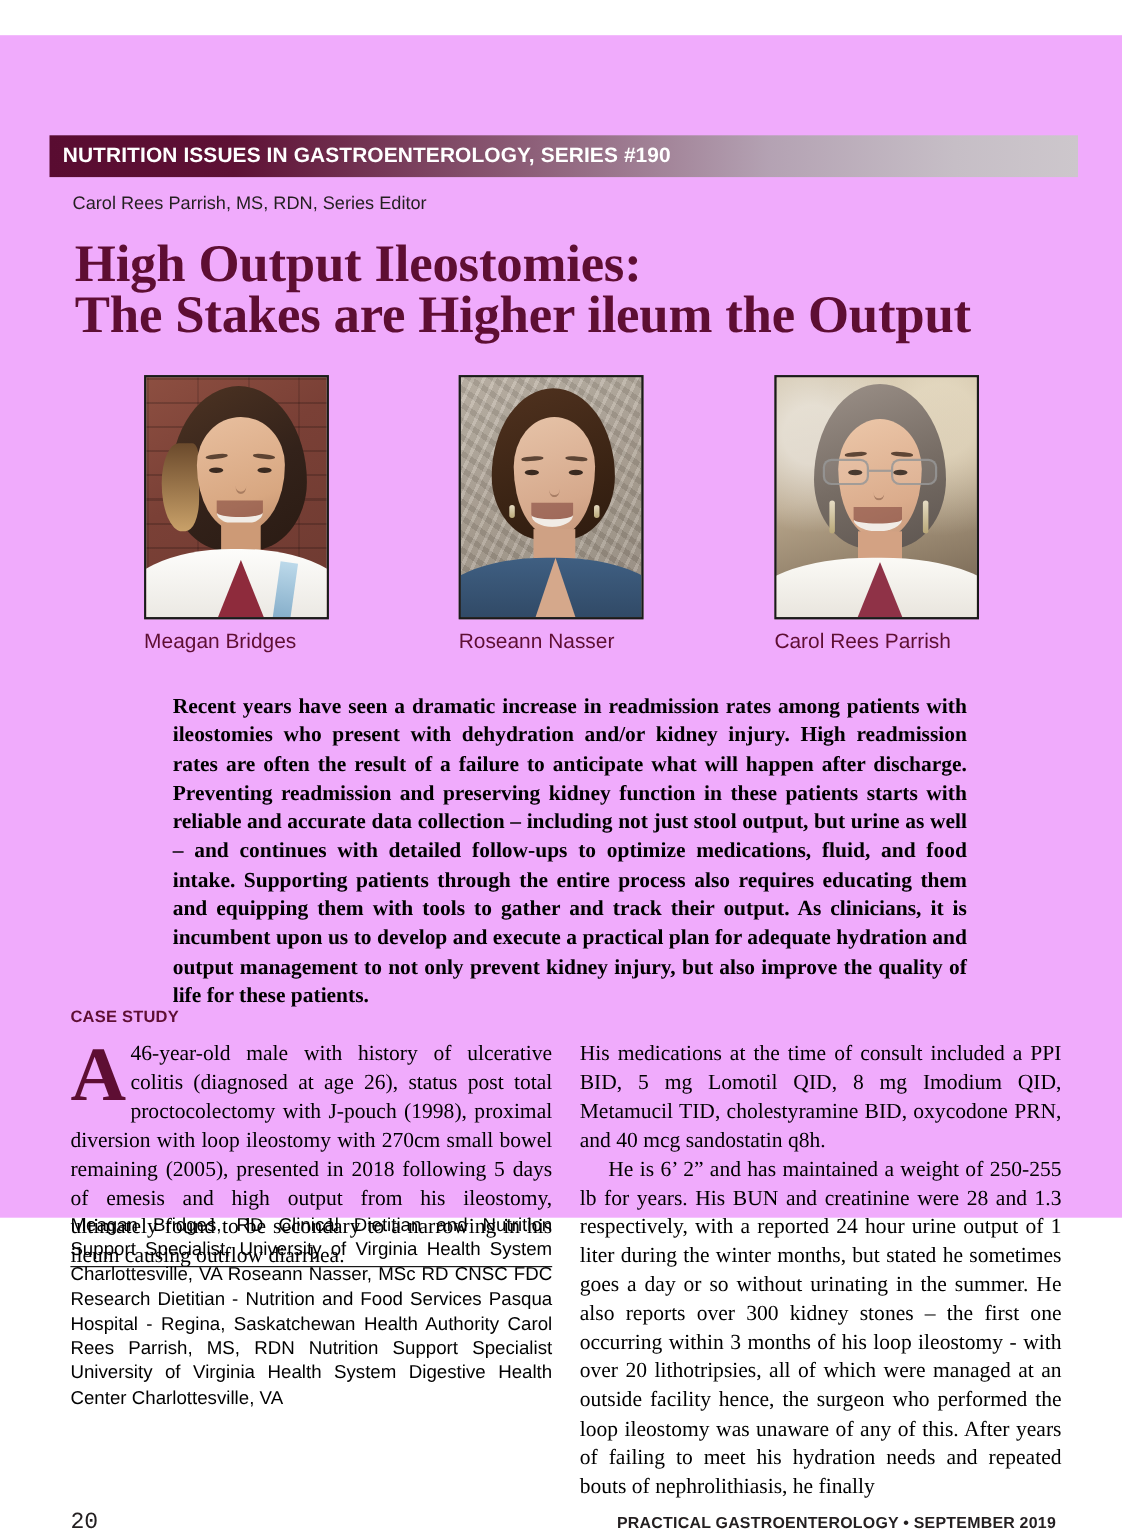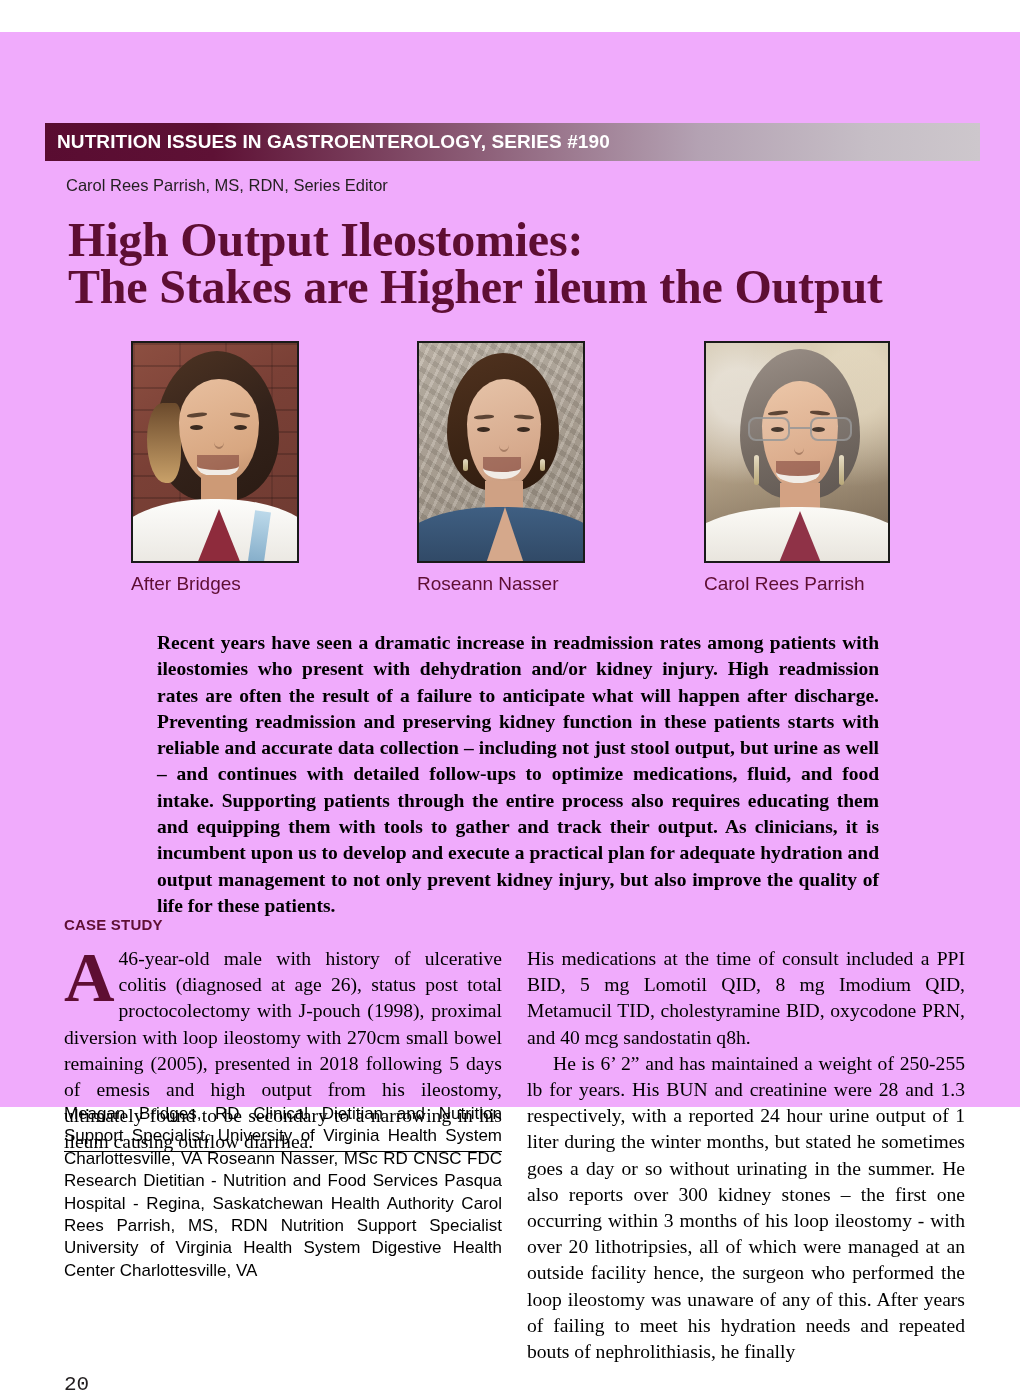--- a/index.html
+++ b/index.html
@@ -328,21 +328,21 @@
         <div class="eye" style="left:57px; top:82px;"></div>
         <div class="eye" style="left:101px; top:82px;"></div>
         <div class="nose" style="left:81px; top:92px;"></div>
         <div class="smile" style="left:64px; top:112px;"></div>
 
         <div class="neck" style="left:68px; top:132px; width:36px; height:34px; background:#cd9a76;"></div>
         <div class="shoulders" style="top:156px; height:70px; background:linear-gradient(#fdfdfb,#e9e6e0);"></div>
         <div style="position:absolute; left:62px; top:166px; width:48px; height:60px; background:#8e2b3c; clip-path:polygon(50% 0,100% 100%,0 100%);"></div>
         <div style="position:absolute; left:118px; top:168px; width:16px; height:58px; background:linear-gradient(#bcd9ea,#7fa9c6); transform:rotate(8deg);"></div>
       </div>
-      <div class="author-caption">After Bridges</div>
+      <div class="author-caption">Meagan Bridges</div>
     </div>
 
     <div class="author a2">
       <div class="photo-frame wide">
         <div class="bg-office"></div>
         <div class="hair" style="left:34px; top:6px; width:120px; height:150px; background:linear-gradient(160deg,#9c9189,#766c64 55%,#5d5550);"></div>
         <div class="face" style="left:56px; top:38px; width:76px; height:108px; background:linear-gradient(160deg,#ecc7a9,#dbac8c 70%,#c79a7c);"></div>
         <div class="brow" style="left:62px; top:68px; transform:rotate(-5deg);"></div>
         <div class="brow" style="left:104px; top:68px; transform:rotate(5deg);"></div>
         <div class="eye" style="left:65px; top:84px;"></div>
@@ -395,14 +395,15 @@
 
   <div class="footnote-rule"></div>
   <div class="footnote">Meagan Bridges, RD Clinical Dietitian and Nutrition Support Specialist, University of Virginia Health System Charlottesville, VA Roseann Nasser, MSc RD CNSC FDC Research Dietitian - Nutrition and Food Services Pasqua Hospital - Regina, Saskatchewan Health Authority Carol Rees Parrish, MS, RDN Nutrition Support Specialist University of Virginia Health System Digestive Health Center Charlottesville, VA</div>
 
   <div class="col-right">
     <p class="body-text">His medications at the time of consult included a PPI BID, 5 mg Lomotil QID, 8 mg Imodium QID, Metamucil TID, cholestyramine BID, oxycodone PRN, and 40 mcg sandostatin q8h.</p>
     <p class="body-text indent">He is 6’ 2” and has maintained a weight of 250-255 lb for years. His BUN and creatinine were 28 and 1.3 respectively, with a reported 24 hour urine output of 1 liter during the winter months, but stated he sometimes goes a day or so without urinating in the summer. He also reports over 300 kidney stones – the first one occurring within 3 months of his loop ileostomy - with over 20 lithotripsies, all of which were managed at an outside facility hence, the surgeon who performed the loop ileostomy was unaware of any of this. After years of failing to meet his hydration needs and repeated bouts of nephrolithiasis, he finally</p>
   </div>
 
   <div class="footer-page">20</div>
+  <div class="footer-journal">PRACTICAL GASTROENTEROLOGY • SEPTEMBER 2019</div>
 
 </div>
 
 </body></html>

